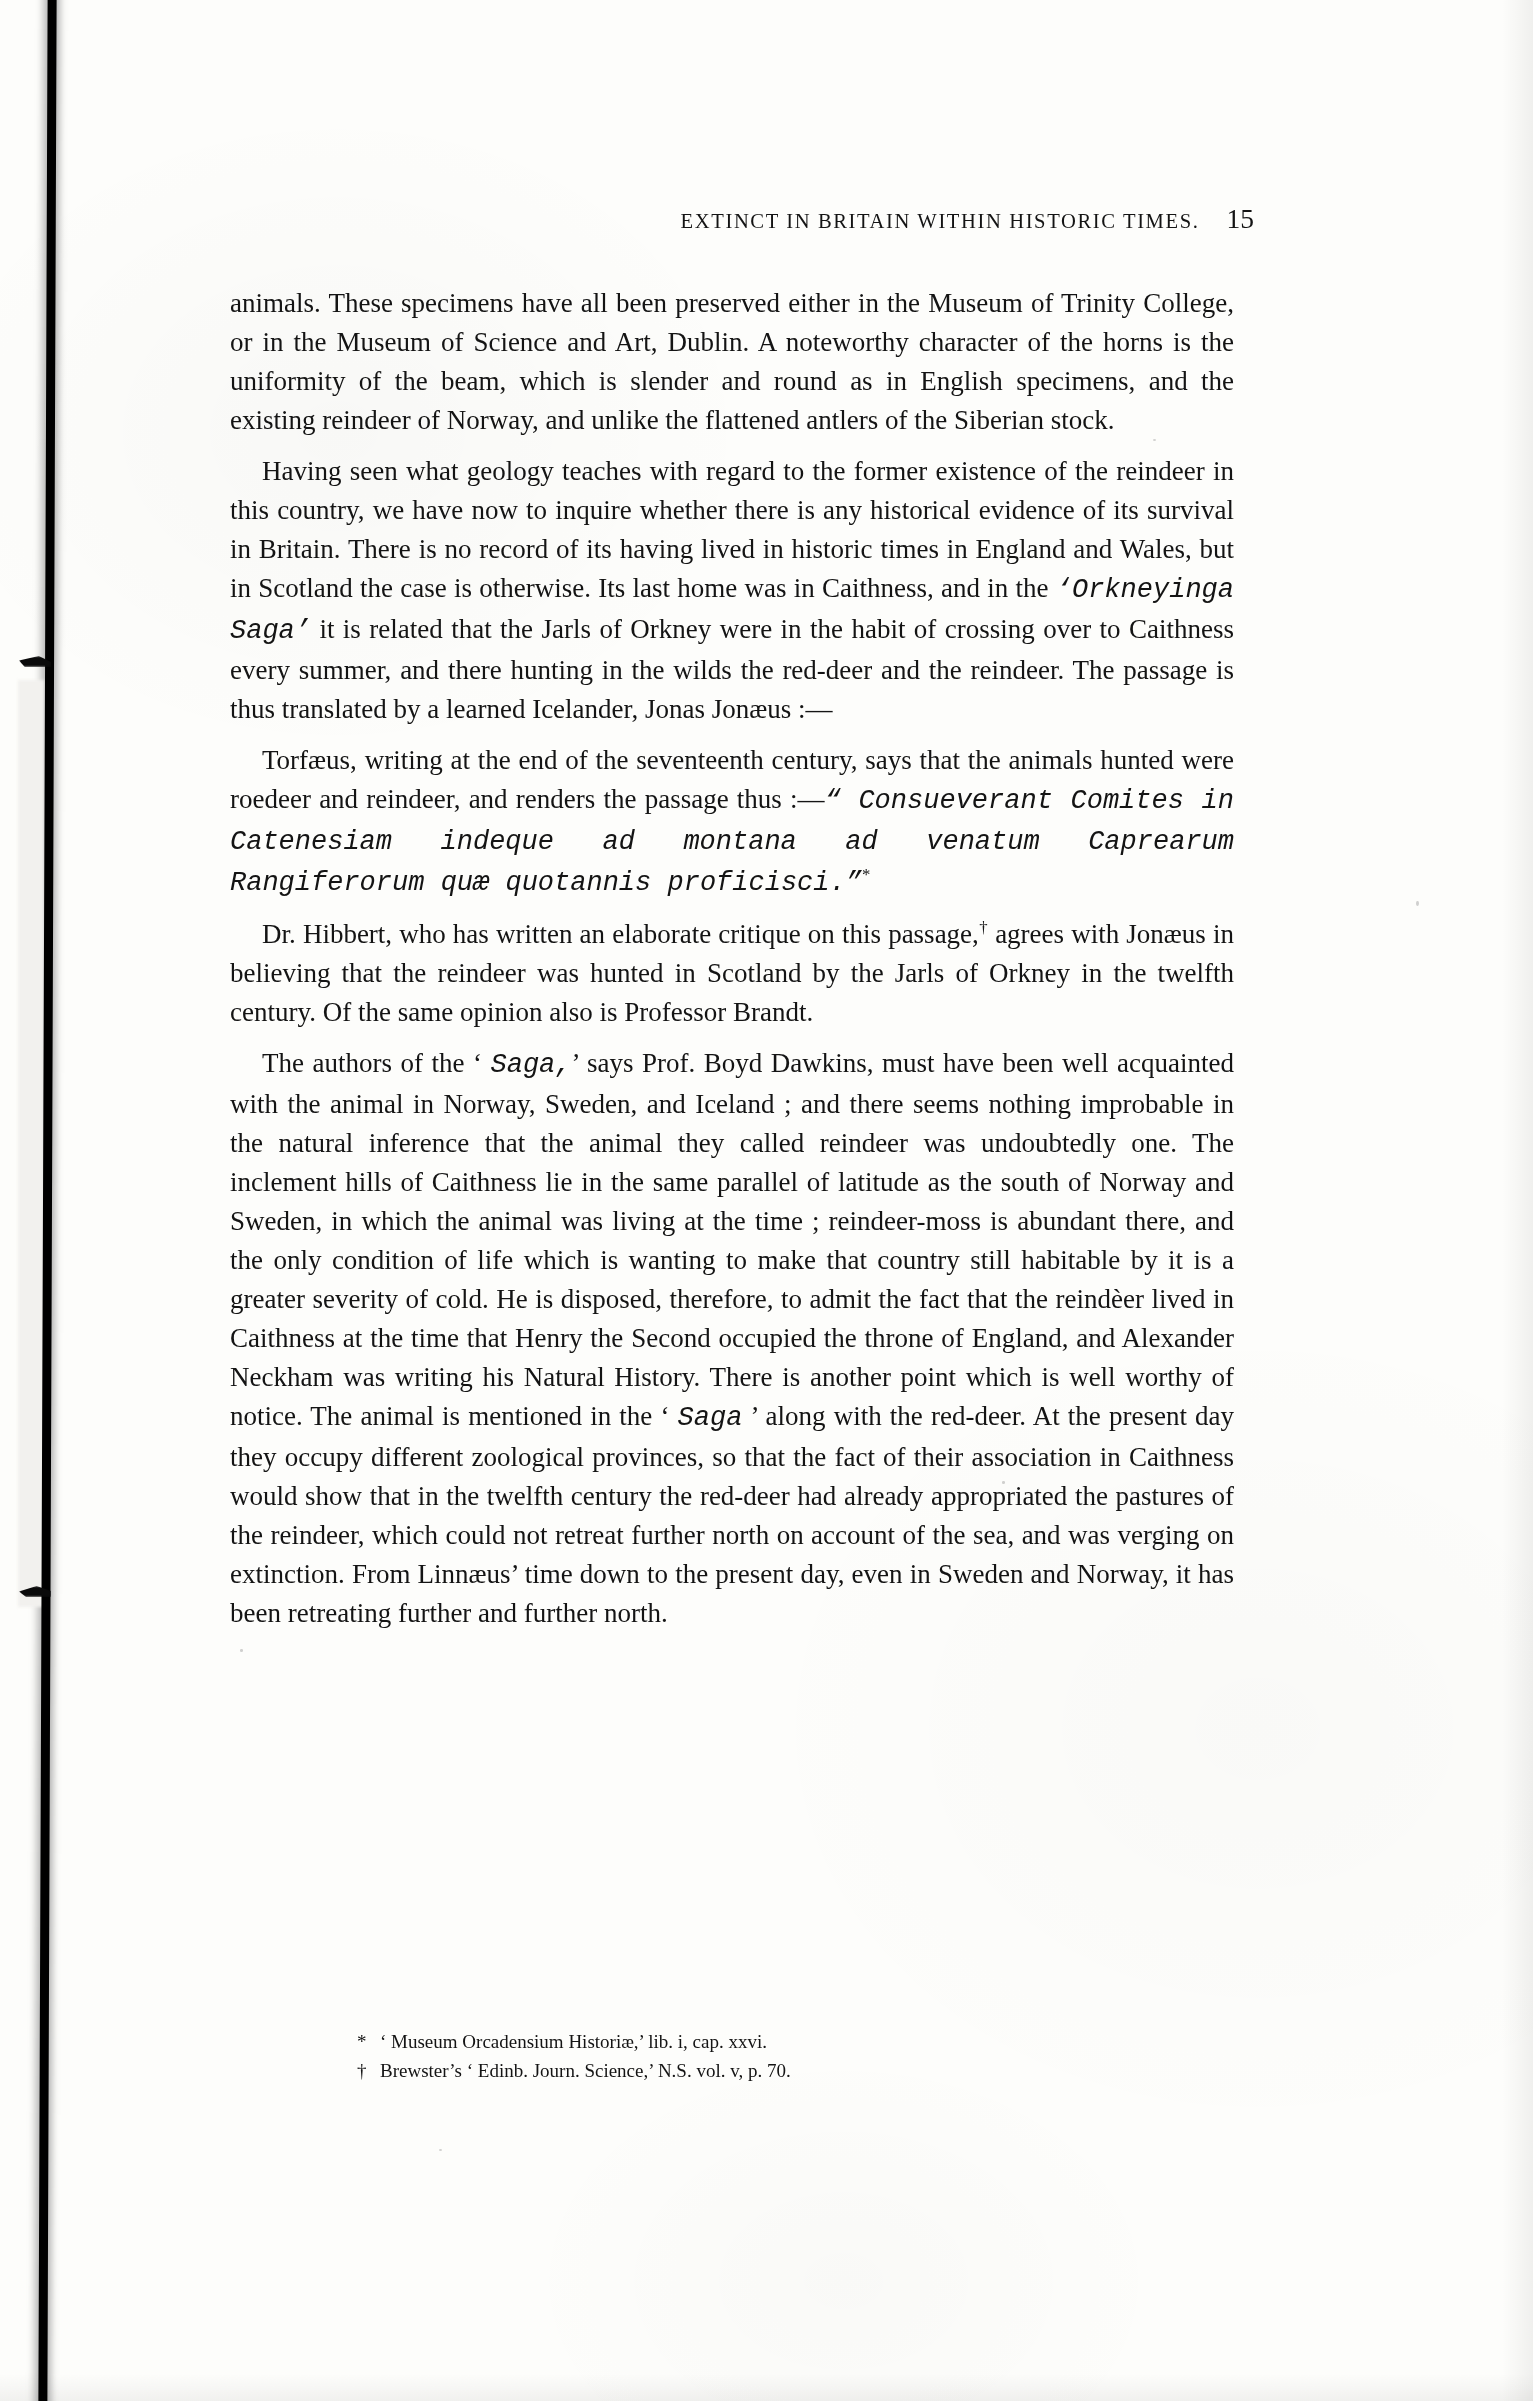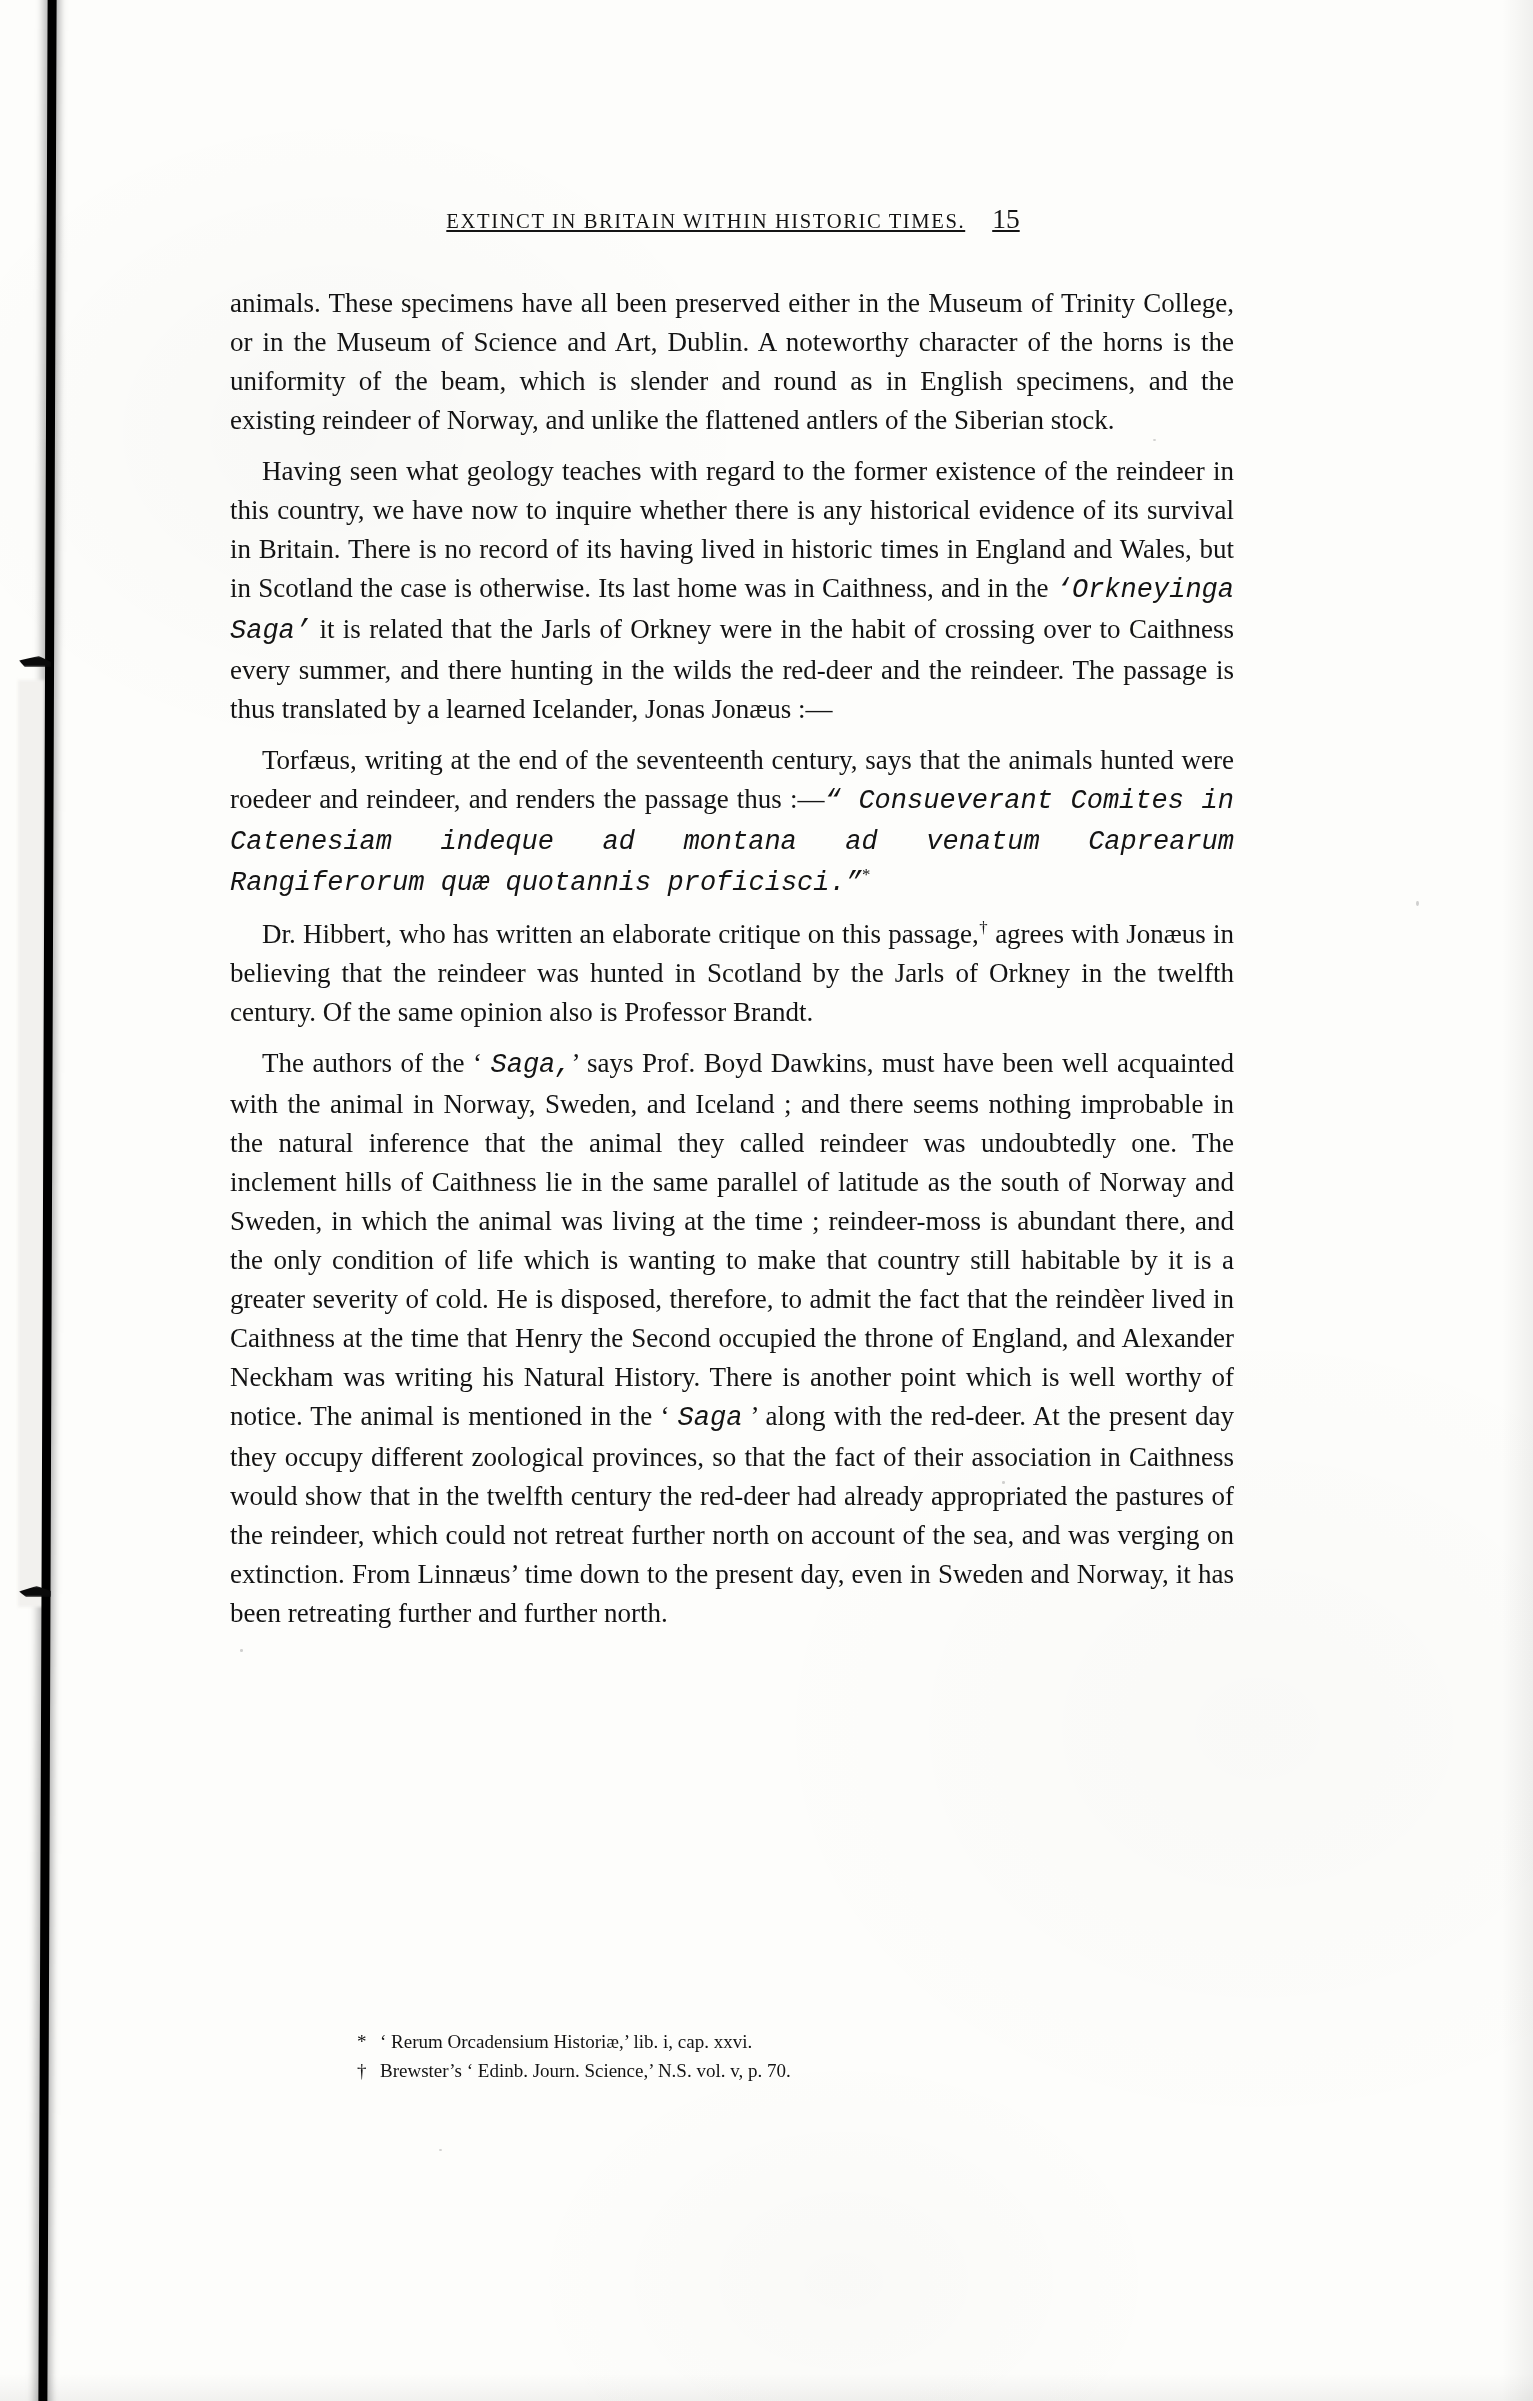--- a/index.html
+++ b/index.html
@@ -95,27 +95,26 @@
 
   
   .sheet {
     position: absolute;
     left: 0; top: 0;
     width: 1534px; height: 2401px;
   }
 
   .running-head {
     position: absolute;
-    left: 218px;
+    left: 224px;
     top: 203px;
     width: 1030px;
     display: flex;
     align-items: baseline;
-    justify-content: center;
-    text-decoration: underline;
+    justify-content: flex-end;
   }
   .running-head .rh-title {
     font-size: 20.6px;
     letter-spacing: 1.6px;
     text-transform: uppercase;
     font-weight: 400;
     white-space: nowrap;
   }
   .running-head .rh-folio {
     font-size: 27.5px;
@@ -201,21 +200,21 @@
 
     <div class="body-col" id="body-col">
         <p class="no-indent">animals.  These specimens have all been preserved either in the Museum of Trinity College, or in the Museum of Science and Art, Dublin.  A noteworthy character of the horns is the uniformity of the beam, which is slender and round as in English specimens, and the existing reindeer of Norway, and unlike the flattened antlers of the Siberian stock.</p>
         <p>Having seen what geology teaches with regard to the former existence of the reindeer in this country, we have now to inquire whether there is any historical evidence of its survival in Britain.  There is no record of its having lived in historic times in England and Wales, but in Scotland the case is otherwise.  Its last home was in Caithness, and in the <span class="ital">‘Orkneyinga Saga’</span> it is related that the Jarls of Orkney were in the habit of crossing over to Caithness every summer, and there hunting in the wilds the red-deer and the reindeer.  The passage is thus translated by a learned Icelander, Jonas Jonæus :—</p>
         <p>Torfæus, writing at the end of the seventeenth century, says that the animals hunted were roedeer and reindeer, and renders the passage thus :—<span class="ital">“ Consueverant Comites in Catenesiam indeque ad montana ad venatum Caprearum Rangiferorum quæ quotannis proficisci.”</span><sup class="fn">*</sup></p>
         <p>Dr. Hibbert, who has written an elaborate critique on this passage,<sup class="fn">†</sup> agrees with Jonæus in believing that the reindeer was hunted in Scotland by the Jarls of Orkney in the twelfth century. Of the same opinion also is Professor Brandt.</p>
         <p>The authors of the ‘ <span class="ital">Saga,</span>’ says Prof. Boyd Dawkins, must have been well acquainted with the animal in Norway, Sweden, and Iceland ; and there seems nothing improbable in the natural inference that the animal they called reindeer was undoubtedly one. The inclement hills of Caithness lie in the same parallel of latitude as the south of Norway and Sweden, in which the animal was living at the time ; reindeer-moss is abundant there, and the only condition of life which is wanting to make that country still habitable by it is a greater severity of cold.  He is disposed, therefore, to admit the fact that the reindèer lived in Caithness at the time that Henry the Second occupied the throne of England, and Alexander Neckham was writing his Natural History.  There is another point which is well worthy of notice.  The animal is mentioned in the ‘ <span class="ital">Saga</span> ’ along with the red-deer.  At the present day they occupy different zoological provinces, so that the fact of their association in Caithness would show that in the twelfth century the red-deer had already appropriated the pastures of the reindeer, which could not retreat further north on account of the sea, and was verging on extinction.  From Linnæus’ time down to the present day, even in Sweden and Norway, it has been retreating further and further north.</p>
       </div>
 
     <div class="footnotes" id="footnotes">
-        <div><span class="fn-mark">*</span><span>‘ Rerum Orcadensium Historiæ,’ lib. i, cap. xxvi.</span></div>
+        <div><span class="fn-mark">*</span><span>‘ Museum Orcadensium Historiæ,’ lib. i, cap. xxvi.</span></div>
         <div><span class="fn-mark">†</span><span>Brewster’s ‘ Edinb. Journ. Science,’ N.S. vol. v, p. 70.</span></div>
       </div>
 
   </div>
 
   <div class="edge-shade-right"></div>
   <div class="edge-shade-bottom"></div>
 
   <div class="speck" style="left:1153px; top:439px;  width:3.4px;  height:2.1px;"></div>
   <div class="speck" style="left:255px;  top:1265px; width:4.1px;  height:2.7px;"></div>

